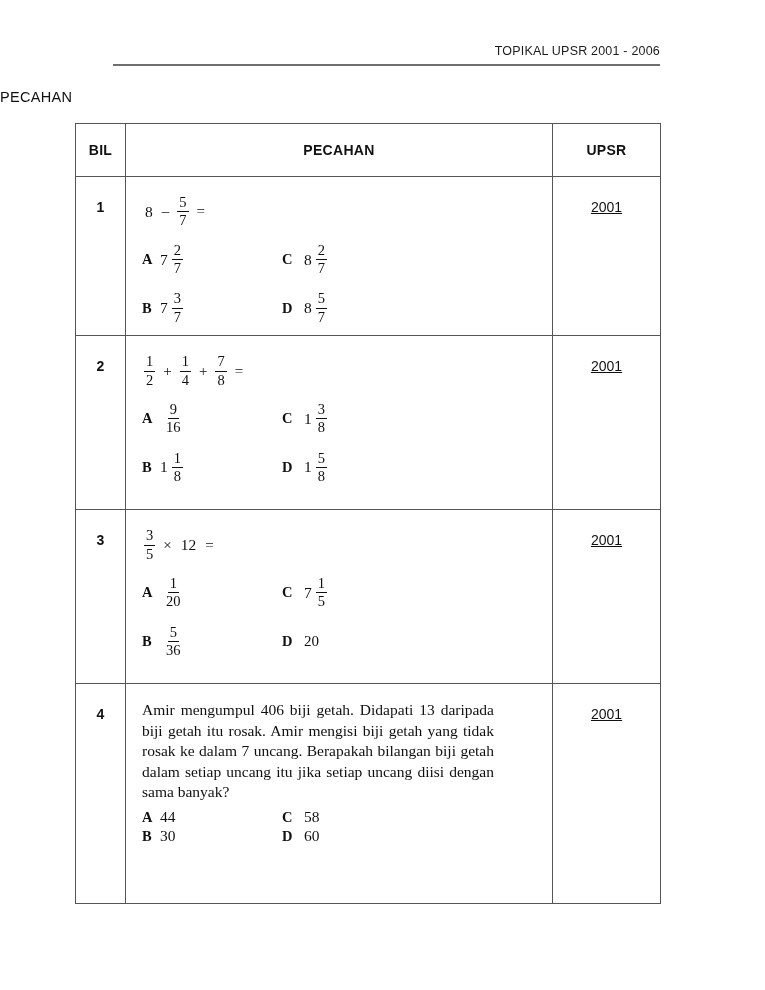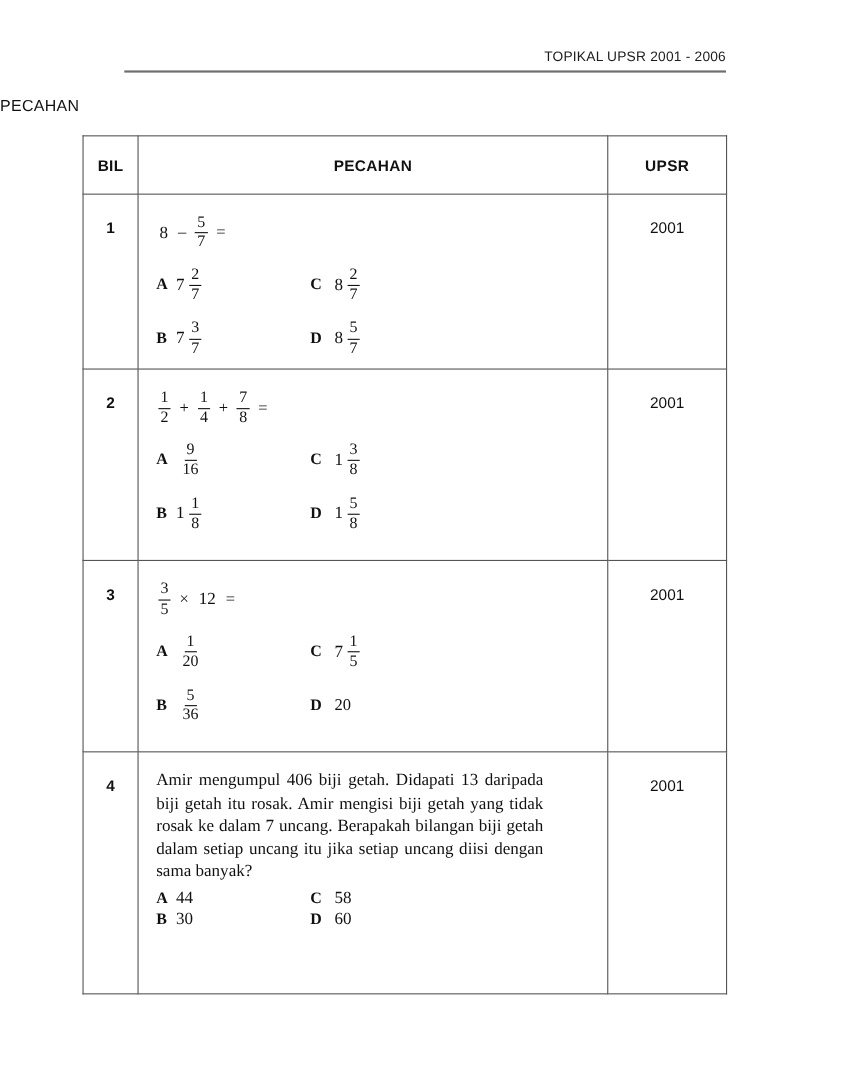--- a/index.html
+++ b/index.html
@@ -92,21 +92,21 @@
     font-weight: bold;
     font-size: 14px;
     text-align: center;
     color: #111;
   }
   td.bil-cell .cellnum,
   td.upsr-cell .cellnum {
     display: block;
     padding-top: 22px;
   }
-  td.upsr-cell { font-weight: normal; }
+  td.upsr-cell { font-weight: normal; text-decoration: underline; }
 
   td.soal-cell {
     padding: 16px 14px 10px 16px;
   }
 
   
   .expr {
     display: flex;
     align-items: center;
     font-size: 15.5px;

